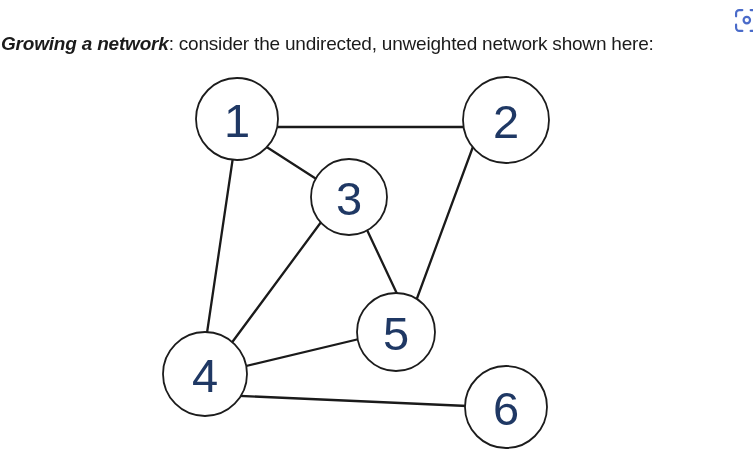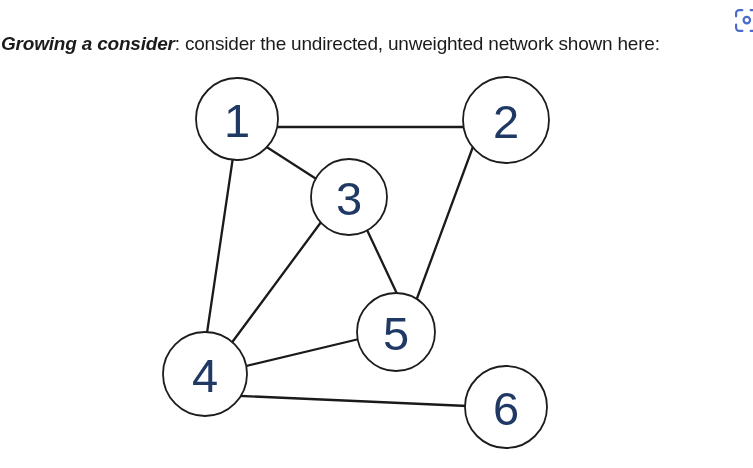--- a/index.html
+++ b/index.html
@@ -46,21 +46,21 @@
     font-family: "Liberation Sans", sans-serif;
     font-size: 47px;
     font-weight: 400;
   }
 </style>
 </head>
 <body>
 
 <div class="page">
 
-  <div class="heading"><span class="hb">Growing a consider</span><span>: consider the undirected, unweighted network shown here:</span></div>
+  <div class="heading"><span class="hb">Growing a network</span><span>: consider the undirected, unweighted network shown here:</span></div>
 
   <div class="vs-icon">
     <svg viewBox="0 0 24 24" fill="none">
       <g id="vs-strokes" stroke-width="2.1" stroke-linecap="round" fill="none" stroke="#4a6bc9">
         <path d="M2 8 V5 A3 3 0 0 1 5 2 H8"></path>
         <path d="M16 2 H19 A3 3 0 0 1 22 5 V8"></path>
         <path d="M22 16 V19 A3 3 0 0 1 19 22 H16"></path>
         <path d="M8 22 H5 A3 3 0 0 1 2 19 V16"></path>
         <circle cx="12.3" cy="11.6" r="3.1"></circle>
       </g>

